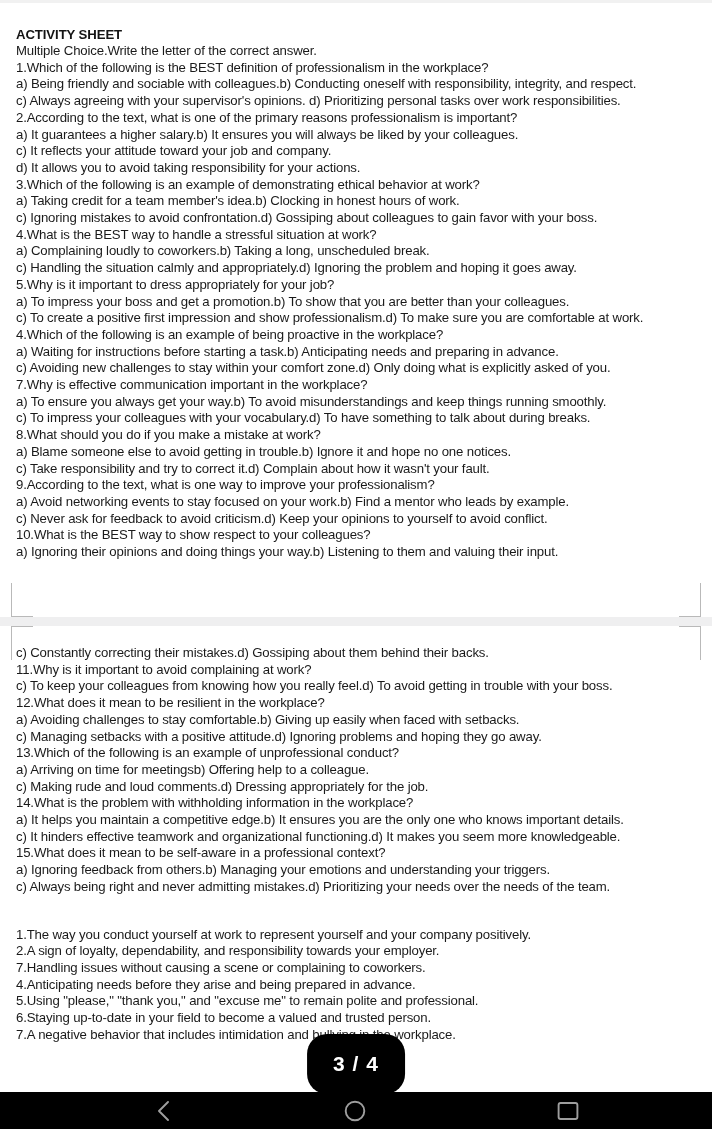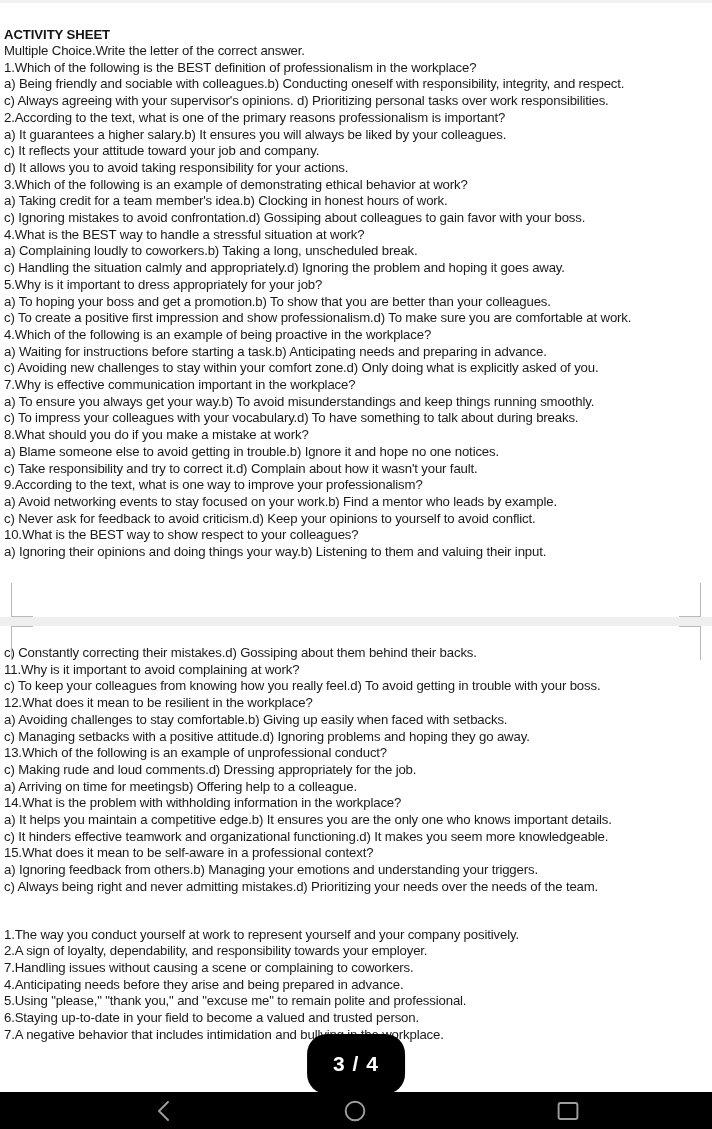--- a/index.html
+++ b/index.html
@@ -42,21 +42,21 @@
     width: 712px;
     height: 9px;
     background: #efeff0;
   }
   #page-next {
     top: 626px;
     height: 472px;
   }
 
   .page-body {
-    padding: 0 4px;
+    padding: 0 16px;
   }
 
   
   .crop-mark {
     position: absolute;
     width: 22px;
     height: 34px;
     pointer-events: none;
   }
   .crop-mark i {
@@ -170,21 +170,21 @@
       <div class="line">a) It guarantees a higher salary.b) It ensures you will always be liked by your colleagues.</div>
       <div class="line">c) It reflects your attitude toward your job and company.</div>
       <div class="line">d) It allows you to avoid taking responsibility for your actions.</div>
       <div class="line">3.Which of the following is an example of demonstrating ethical behavior at work?</div>
       <div class="line">a) Taking credit for a team member's idea.b) Clocking in honest hours of work.</div>
       <div class="line">c) Ignoring mistakes to avoid confrontation.d) Gossiping about colleagues to gain favor with your boss.</div>
       <div class="line">4.What is the BEST way to handle a stressful situation at work?</div>
       <div class="line">a) Complaining loudly to coworkers.b) Taking a long, unscheduled break.</div>
       <div class="line">c) Handling the situation calmly and appropriately.d) Ignoring the problem and hoping it goes away.</div>
       <div class="line">5.Why is it important to dress appropriately for your job?</div>
-      <div class="line">a) To hoping your boss and get a promotion.b) To show that you are better than your colleagues.</div>
+      <div class="line">a) To impress your boss and get a promotion.b) To show that you are better than your colleagues.</div>
       <div class="line">c) To create a positive first impression and show professionalism.d) To make sure you are comfortable at work.</div>
       <div class="line">4.Which of the following is an example of being proactive in the workplace?</div>
       <div class="line">a) Waiting for instructions before starting a task.b) Anticipating needs and preparing in advance.</div>
       <div class="line">c) Avoiding new challenges to stay within your comfort zone.d) Only doing what is explicitly asked of you.</div>
       <div class="line">7.Why is effective communication important in the workplace?</div>
       <div class="line">a) To ensure you always get your way.b) To avoid misunderstandings and keep things running smoothly.</div>
       <div class="line">c) To impress your colleagues with your vocabulary.d) To have something to talk about during breaks.</div>
       <div class="line">8.What should you do if you make a mistake at work?</div>
       <div class="line">a) Blame someone else to avoid getting in trouble.b) Ignore it and hope no one notices.</div>
       <div class="line">c) Take responsibility and try to correct it.d) Complain about how it wasn't your fault.</div>
@@ -220,22 +220,22 @@
     <div class="page-body">
       <div class="spacer-md"></div>
 
       <div class="line">c) Constantly correcting their mistakes.d) Gossiping about them behind their backs.</div>
       <div class="line">11.Why is it important to avoid complaining at work?</div>
       <div class="line">c) To keep your colleagues from knowing how you really feel.d) To avoid getting in trouble with your boss.</div>
       <div class="line">12.What does it mean to be resilient in the workplace?</div>
       <div class="line">a) Avoiding challenges to stay comfortable.b) Giving up easily when faced with setbacks.</div>
       <div class="line">c) Managing setbacks with a positive attitude.d) Ignoring problems and hoping they go away.</div>
       <div class="line">13.Which of the following is an example of unprofessional conduct?</div>
+      <div class="line">a) Arriving on time for meetingsb) Offering help to a colleague.</div>
       <div class="line">c) Making rude and loud comments.d) Dressing appropriately for the job.</div>
-      <div class="line">a) Arriving on time for meetingsb) Offering help to a colleague.</div>
       <div class="line">14.What is the problem with withholding information in the workplace?</div>
       <div class="line">a) It helps you maintain a competitive edge.b) It ensures you are the only one who knows important details.</div>
       <div class="line">c) It hinders effective teamwork and organizational functioning.d) It makes you seem more knowledgeable.</div>
       <div class="line">15.What does it mean to be self-aware in a professional context?</div>
       <div class="line">a) Ignoring feedback from others.b) Managing your emotions and understanding your triggers.</div>
       <div class="line">c) Always being right and never admitting mistakes.d) Prioritizing your needs over the needs of the team.</div>
 
       <div class="spacer-lg"></div>
 
 

